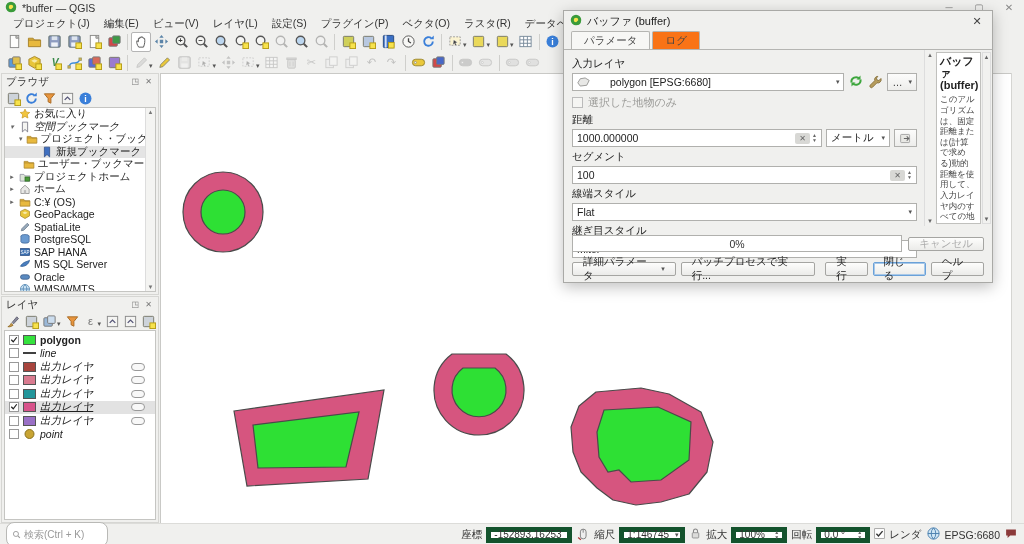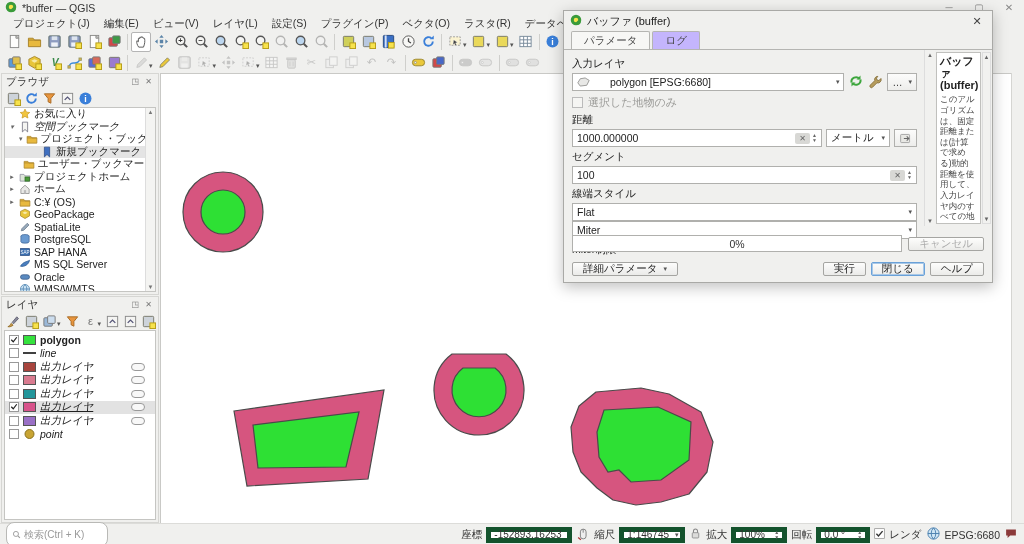--- a/index.html
+++ b/index.html
@@ -56,21 +56,21 @@
   .sb-right { margin-left:auto; display:flex; align-items:center; gap:4px; }
   .sb-field { height:16px; background:#fff; border:5px solid #14532d; display:flex; align-items:center; padding:0 3px; font-size:10px; }
   .spin { display:flex; flex-direction:column; font-size:5px; color:#666; line-height:5px; margin-left:2px; }
   .sb-lbl { white-space:nowrap; }
 
   
   .dialog { position:absolute; left:563px; top:10px; width:430px; height:273px; background:#f0f0ee; border:1px solid #a9a9a6; box-shadow:0 4px 14px rgba(0,0,0,.25); }
   .dlg-title { height:20px; display:flex; align-items:center; gap:5px; padding:0 6px; font-size:11px; }
   .dlg-close { margin-left:auto; color:#444; font-size:11px; width:18px; text-align:center; }
   .dlg-tabs { display:flex; padding-left:7px; height:18px; }
-  .dlg-tab { padding:2px 12px; font-size:10.5px; border:1px solid #b5b5b2; border-bottom:none; border-radius:2px 2px 0 0; background:#c4b5fd; color:#444; margin-right:2px; }
+  .dlg-tab { padding:2px 12px; font-size:10.5px; border:1px solid #b5b5b2; border-bottom:none; border-radius:2px 2px 0 0; background:#f97316; color:#444; margin-right:2px; }
   .dlg-tab.on { background:#f7f7f5; position:relative; z-index:2; }
   .dlg-body { position:absolute; left:0; right:0; top:38px; bottom:56px; border-top:1px solid #b5b5b2; display:flex; }
   .params { flex:1; padding:4px 2px 0 8px; position:relative; }
   .params .pscroll { position:absolute; right:0; top:0; bottom:0; width:11px; background:#f1f1ef; border-left:1px solid #ddd; font-size:6px; color:#666; display:flex; flex-direction:column; justify-content:space-between; align-items:center; padding:2px 0; }
   .plabel { font-size:10.5px; margin:3px 0 2px 0; }
   .prow { display:flex; align-items:center; gap:4px; margin-right:16px; }
   .field { height:18px; background:#fff; border:1px solid #b0b0ad; display:flex; align-items:center; padding:0 4px; font-size:10.5px; }
   .grow { flex:1; }
   .combo-arrow { margin-left:auto; font-size:7px; color:#555; padding-left:6px; }
   .clearbtn { margin-left:auto; width:15px; height:11px; background:#d8d8d5; border-radius:2px; color:#666; font-size:8px; text-align:center; line-height:11px; }
@@ -953,20 +953,21 @@
               </span>
           </span>
         </div>
         <div class="plabel">線端スタイル</div>
         <div class="prow">
           <span class="field grow">
               <span>Flat</span>
               <span class="combo-arrow">▾</span>
             </span>
         </div>
+        <div class="plabel">継ぎ目スタイル</div>
         <div class="prow">
           <span class="field grow">
               <span>Miter</span>
               <span class="combo-arrow">▾</span>
             </span>
         </div>
         <div class="plabel" style="margin-top:4px">miter制限</div>
         <div class="pscroll">
             <span>▲</span>
             <span>▼</span>
@@ -986,19 +987,20 @@
     </div>
     <div class="dlg-progress-row">
       <span class="progress">0%</span>
       <span class="btn disabled">キャンセル</span>
     </div>
     <div class="dlg-btn-row">
       <span class="btn">
           <span>詳細パラメータ</span>
           <span class="combo-arrow">▾</span>
         </span>
+      <span class="btn">バッチプロセスで実行...</span>
       <span class="spacer"></span>
       <span class="btn">実行</span>
       <span class="btn focus">閉じる</span>
       <span class="btn">ヘルプ</span>
     </div>
   </div>
 </div>
 
 </body></html>

